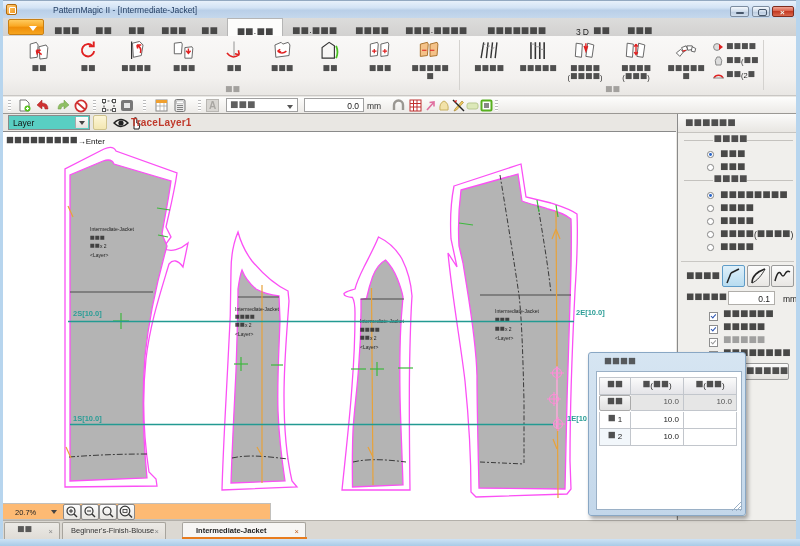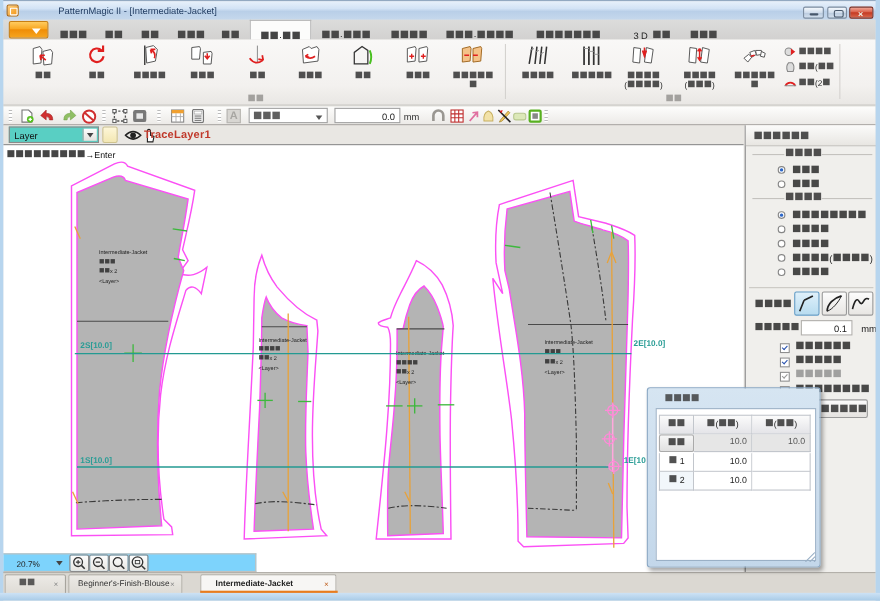--- a/index.html
+++ b/index.html
@@ -73,21 +73,21 @@
 .psep { position:absolute; left:3px; width:113px; height:1px; background:#c9c7c3; }
 .cbx { position:absolute; width:9px; height:9px; background:#fff; border:1px solid #8e8e8e;}
 .cbx.on:after { content:""; position:absolute; left:1.2px; top:1.2px; width:4px; height:2.2px; border-left:1.6px solid #2c55b0; border-bottom:1.6px solid #2c55b0; transform:rotate(-48deg); }
 .cbx.on.dis:after { border-color:#9a9a9a; }
 .kj { font-size:165%; line-height:0; opacity:0.78; }
 .curvebtn { position:absolute; top:151px; width:23px; height:22px; border:1px solid #9a9a9a; border-radius:2px; background:linear-gradient(#fcfcfc,#e8e6e3); }
 .curvebtn.sel { background:linear-gradient(#dff0fa,#b8dcf0); border-color:#5f9cc8; }
 #pitchbox { position:absolute; left:728px; top:291px; width:47px; height:14px; background:#fff; border:1px solid #b0aeaa; font-size:8.5px; text-align:right; padding:2px 4px 0 0; color:#222;}
 #cancelbtn { position:absolute; left:712px; top:363px; width:77px; height:17px; border:1px solid #9a9a9a; border-radius:2px; background:linear-gradient(#fcfcfc,#e4e2df); font-size:8.5px; color:#222; text-align:left; padding:3px 0 0 33px; white-space:nowrap; overflow:hidden;}
 
-#zoomrow { position:absolute; left:3px; top:503px; width:230px; height:17px; background:#7dd3fc; border:1px solid #c2c0bc; border-left:none; }
+#zoomrow { position:absolute; left:3px; top:503px; width:268px; height:17px; background:#fdba74; border:1px solid #c2c0bc; border-left:none; }
 #zoompct { position:absolute; left:12px; top:4px; font-size:7.5px; color:#222; }
 #zoomarr { position:absolute; left:48px; top:6px; border:3px solid transparent; border-top:4px solid #444; }
 .zbtn { position:absolute; top:0px; width:18px; height:16px; border:1px solid #8a8a8a; background:linear-gradient(#fdfdfd,#e8e6e2); border-radius:2px; }
 
 #tabbar { position:absolute; left:0px; top:520px; width:796px; height:19px; background:#dbd8d2; border-top:1px solid #b3b0aa; }
 .tab { position:absolute; top:1px; height:18px; background:linear-gradient(#eceae6,#dedbd5); border:1px solid #a7a49d; border-bottom:none; border-radius:2px 2px 0 0; font-size:7.5px; color:#333; }
 .tab.sel { background:#f7f6f4; font-weight:bold; color:#222; }
 .tab .x { position:absolute; right:6px; top:4px; font-size:7.5px; color:#888; font-weight:normal; }
 #tab-underline { position:absolute; left:182px; top:537px; width:125px; height:3px; background:#e87c1e; }
 

